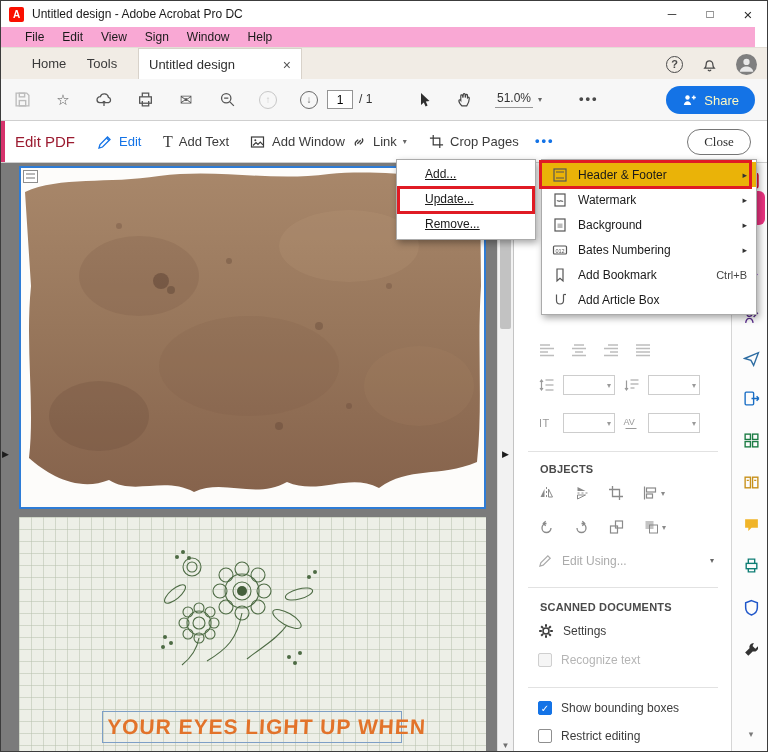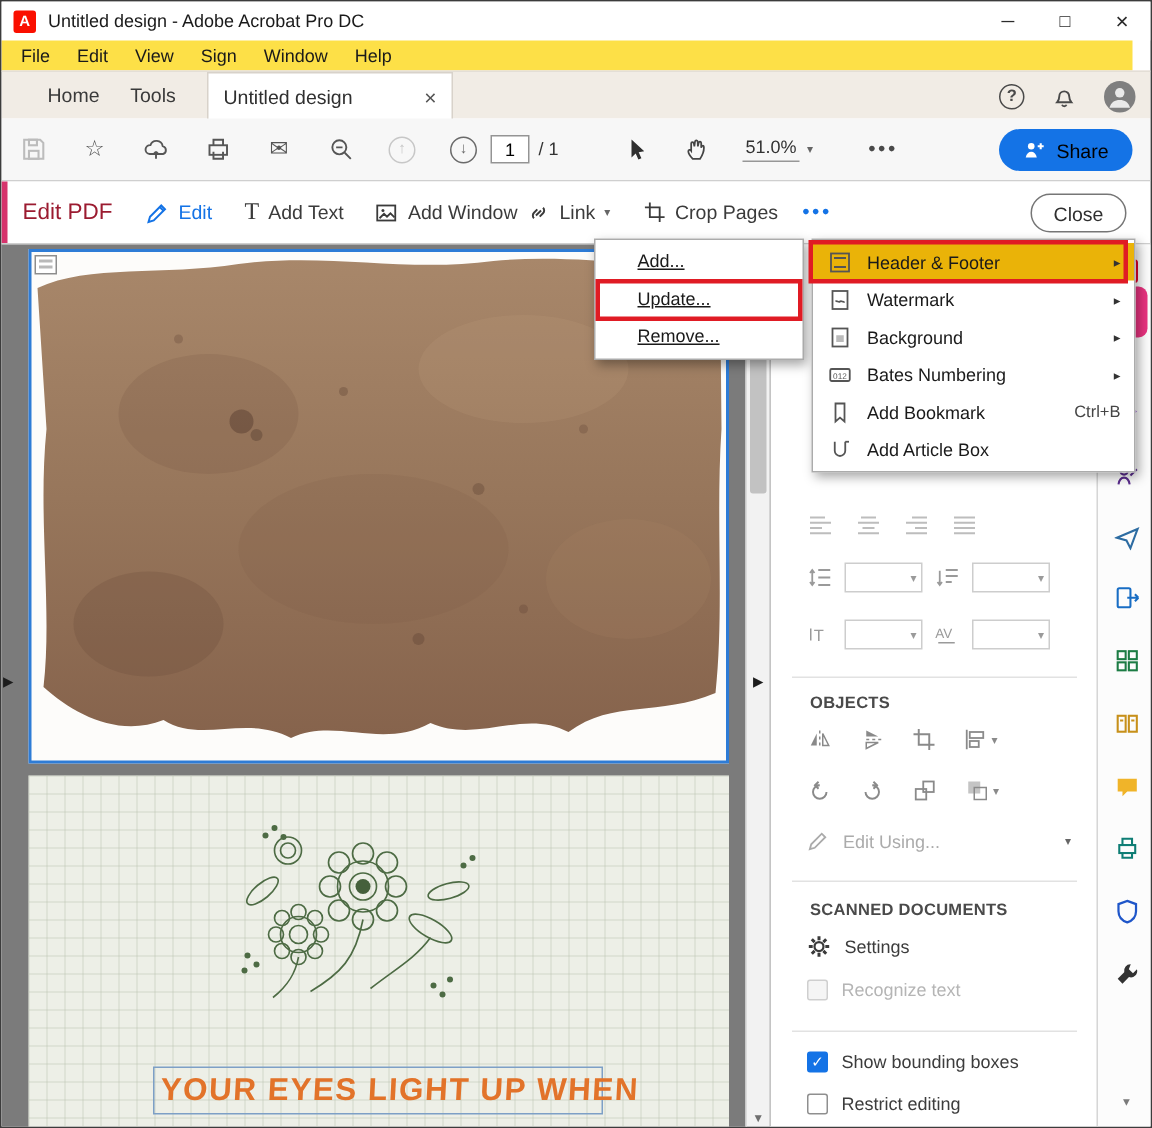--- a/index.html
+++ b/index.html
@@ -8,21 +8,21 @@
      font-family:"Liberation Sans",sans-serif;border:1px solid #3c3c3c}
 
 
 .titlebar{position:absolute;top:0;left:0;right:0;height:26px;background:#fff;display:flex;align-items:center;padding:0 0 0 8px}
 .app-icon{width:15px;height:15px;background:#fa0f00;border-radius:2px;color:#fff;font-size:10px;font-weight:bold;
           display:flex;align-items:center;justify-content:center;margin-right:8px}
 .title-text{font-size:12px;color:#1a1a1a;flex:1}
 .win-btn{width:38px;height:26px;display:flex;align-items:center;justify-content:center;font-size:12px;color:#2b2b2b;cursor:default}
 
 
-.menubar{position:absolute;top:26px;left:0;right:12px;height:20px;background:#fde047;display:flex;align-items:center;padding-left:4px}
+.menubar{position:absolute;top:26px;left:0;right:12px;height:20px;background:#f9a8d4;display:flex;align-items:center;padding-left:15px}
 .menu-item{font-size:12px;color:#1a1a1a;padding:0 9px;line-height:20px}
 
 
 .tabbar{position:absolute;top:46px;left:0;right:0;height:32px;background:#f1ece5;border-top:1px solid #e3ded6}
 .tab-plain{position:absolute;top:0;height:32px;line-height:32px;text-align:center;font-size:13px;color:#3a3a3a}
 .tab-doc{position:absolute;left:137px;top:0;height:32px;width:164px;background:#fff;border:1px solid #d8d2ca;border-bottom:none;
          display:flex;align-items:center;padding:0 10px;font-size:13px;color:#2f2f2f}
 .tab-close{margin-left:auto;font-size:14px;color:#555;line-height:14px}
 .tabbar-right{position:absolute;right:10px;top:0;height:32px;display:flex;align-items:center;gap:18px}
 .help-circle{width:17px;height:17px;border:1.4px solid #4a4a4a;border-radius:50%;font-size:11px;font-weight:bold;color:#4a4a4a;
@@ -37,32 +37,32 @@
 .circ{width:18px;height:18px;border-radius:50%;display:flex;align-items:center;justify-content:center;font-size:10px}
 .circ.dis{border:1.2px solid #c7c7c7;color:#c7c7c7}
 .circ.en{border:1.2px solid #6a6a6a;color:#6a6a6a}
 .page-input{position:absolute;left:326px;top:11px;width:26px;height:19px;border:1px solid #949494;font-size:12px;text-align:center;
             font-family:"Liberation Sans",sans-serif;background:#fff}
 .page-total{position:absolute;left:358px;top:0;line-height:41px;font-size:12px;color:#333}
 .zoom-ctl{position:absolute;left:494px;top:0;height:41px;display:flex;align-items:center;gap:5px;font-size:12px;color:#333}
 .zoom-val{border-bottom:1px solid #979797;padding:0 2px 2px 2px}
 .caret{font-size:8px;color:#666}
 .tb-more{position:absolute;left:578px;top:0;line-height:40px;font-size:13px;font-weight:bold;letter-spacing:2px;color:#4a4a4a}
-.share-btn{position:absolute;right:12px;top:7px;height:28px;border-radius:14px;background:#1473e6;border:none;color:#000000;
+.share-btn{position:absolute;right:12px;top:7px;height:28px;border-radius:14px;background:#1473e6;border:none;color:#fef9c3;
            display:flex;align-items:center;gap:7px;padding:0 16px;font-size:13px;font-family:"Liberation Sans",sans-serif}
 
 
 .editbar{position:absolute;top:120px;left:0;right:0;height:42px;background:#fff;border-bottom:1px solid #cfcfcf}
 .edit-accent{position:absolute;left:0;top:0;width:4px;height:41px;background:#d6336c}
 .eb-title{position:absolute;left:14px;top:0;line-height:41px;font-size:15px;font-weight:normal;color:#9b1b30}
 .eb-item{position:absolute;top:0;height:41px;display:flex;align-items:center;gap:6px;font-size:13px;color:#3b3b3b;cursor:default}
 .eb-blue{color:#1473e6}
 .eb-more{position:absolute;left:534px;top:0;line-height:40px;font-size:13px;font-weight:bold;letter-spacing:2px;color:#1473e6}
 .close-btn{position:absolute;right:16px;top:8px;width:64px;height:26px;border:1px solid #767676;border-radius:13px;background:#fff;
-           font-size:13px;color:#2f2f2f;font-family:Liberation Sans, sans-serif}
+           font-size:13px;color:#2f2f2f;font-family:Liberation Serif, serif}
 .t-glyph{font-family:"Liberation Serif",serif;font-size:16px;color:#3b3b3b;line-height:16px}
 
 
 .docarea{position:absolute;left:0;top:162px;width:512px;height:590px;background:#7b7b7b;overflow:hidden}
 .page1{position:absolute;left:18px;top:3px;width:467px;height:343px;background:#fdfcfa}
 .sel-border{position:absolute;inset:0;border:2px solid #2e7cd6;pointer-events:none}
 .corner-badge{position:absolute;left:4px;top:4px;width:15px;height:13px;background:#fff;border:1px solid #8d8d8d}
 .corner-badge i{display:block;height:2px;margin:2px 2px 0 2px;background:#b9b9b9}
 .page2{position:absolute;left:18px;top:354px;width:467px;height:236px;overflow:hidden;background-color:#edefe7;
   background-image:linear-gradient(rgba(185,194,176,.55) 1px,transparent 1px),

